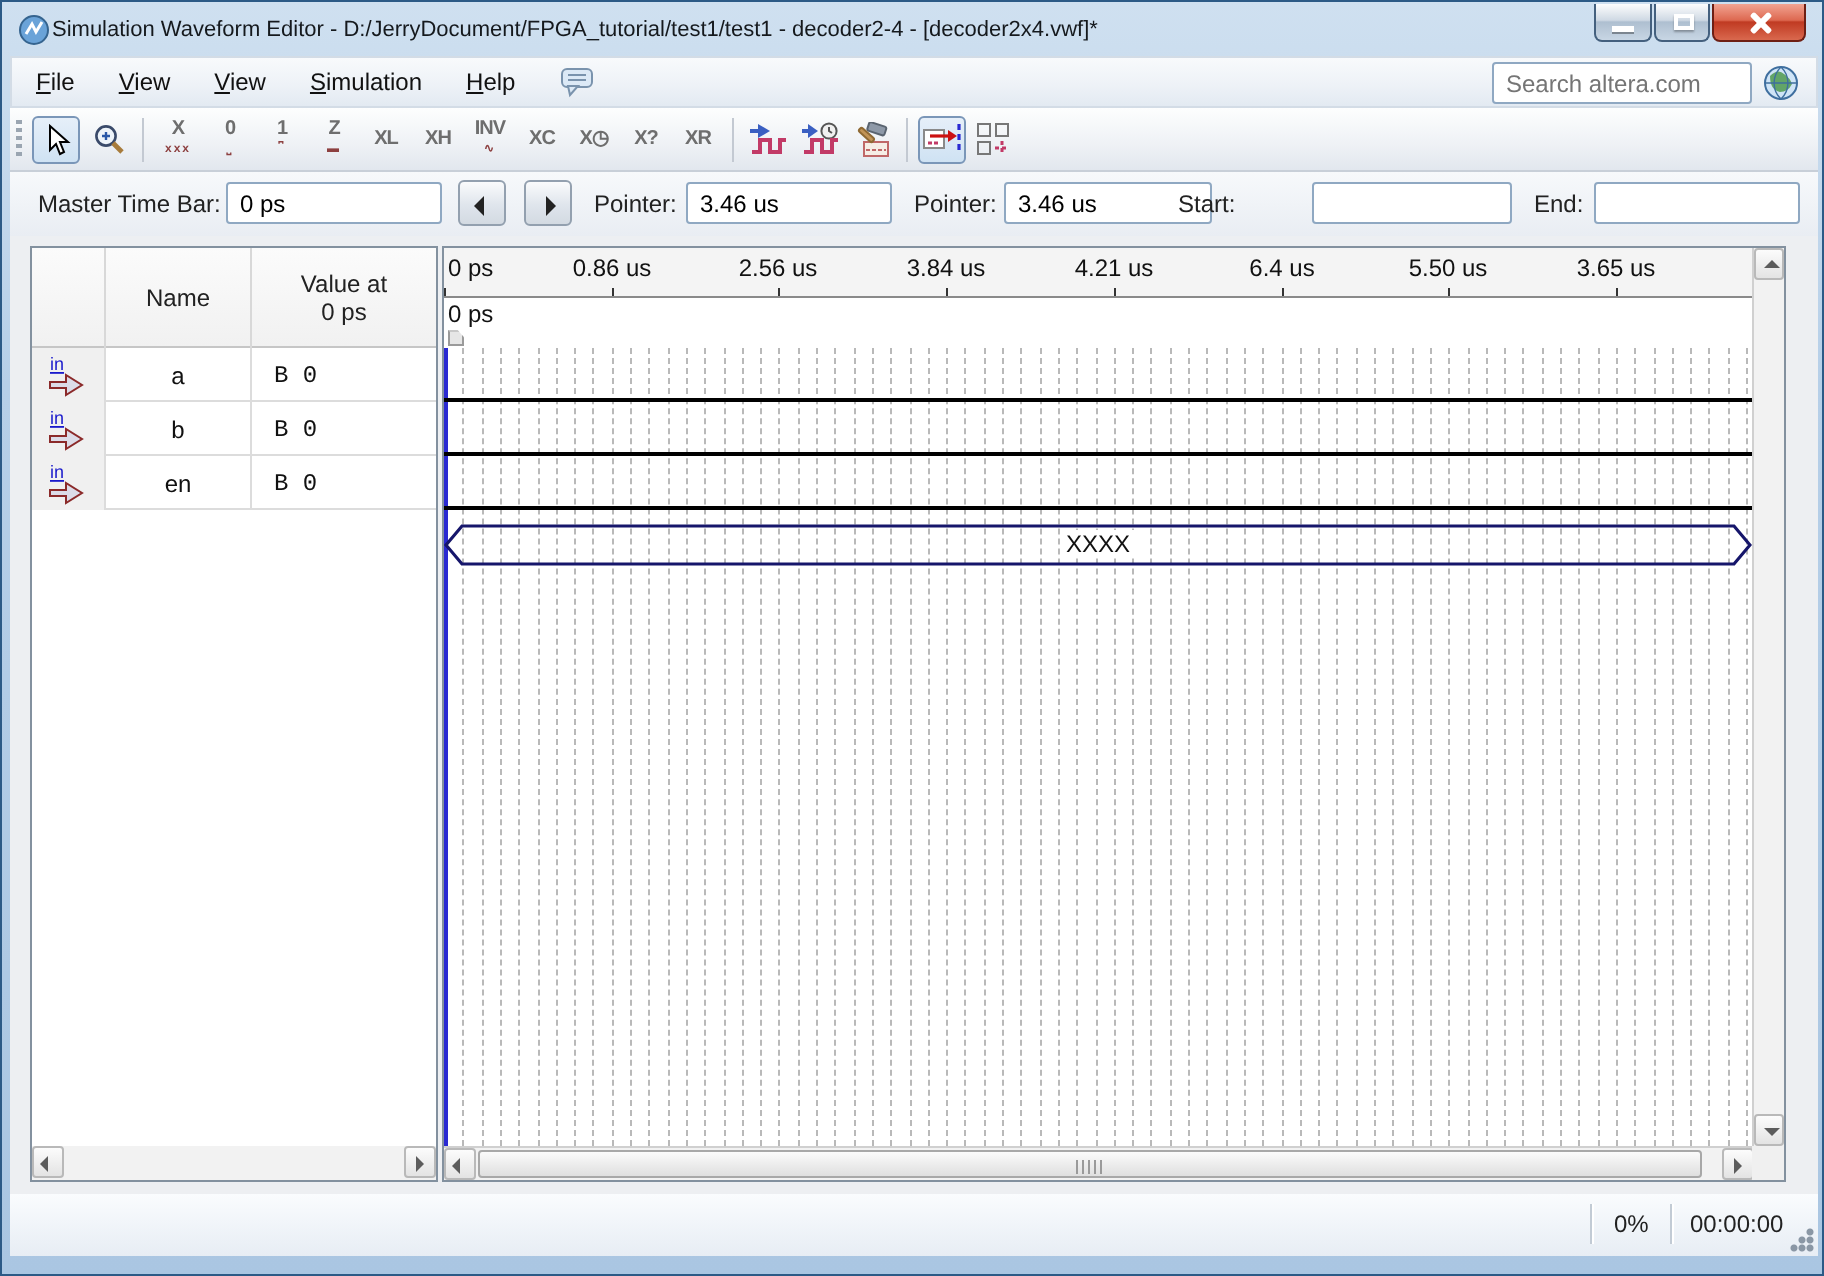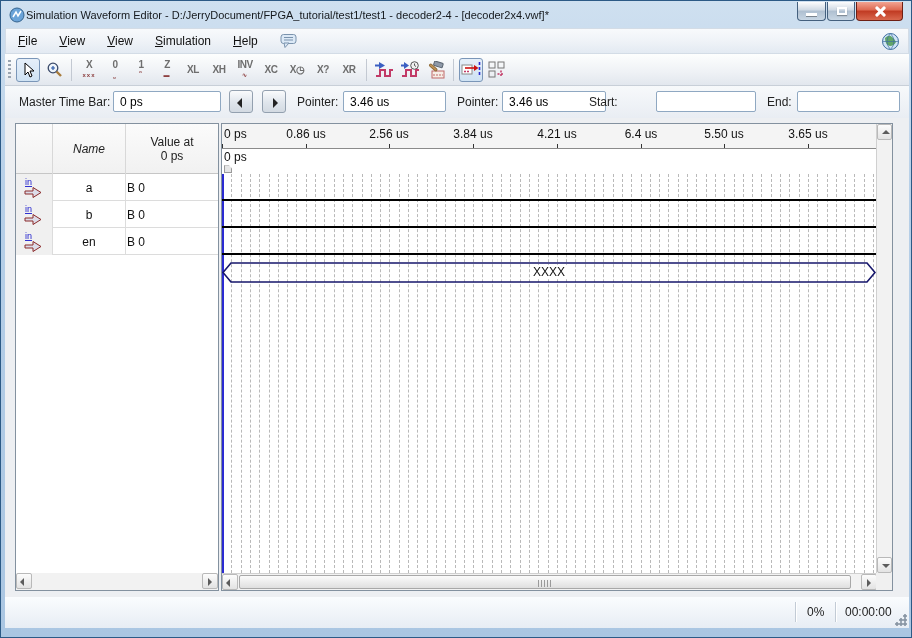--- a/index.html
+++ b/index.html
@@ -83,34 +83,34 @@
 
   
   .sigpanel { position:absolute; left:10px; top:5px; width:204px; height:468px;
     background:#fff; border:1px solid #83919f; }
   .sig-header { position:absolute; left:0; top:0; width:202px; height:50px;
     background:linear-gradient(#fbfbfb,#f1f1f1); border-bottom:1px solid #c6c6c6;
     font-size:12px; color:#222; }
   .hd-icon { position:absolute; left:0; top:0; width:37px; height:50px;
     border-right:1px solid #d8d8d8; }
   .hd-name { position:absolute; left:37px; top:0; width:73px; height:50px;
-    border-right:1px solid #d8d8d8; display:flex; align-items:center; justify-content:center;font-style:italic; }
+    border-right:1px solid #d8d8d8; display:flex; align-items:center; justify-content:center; }
   .hd-value { position:absolute; left:110px; top:0; width:92px; height:50px;
     display:flex; align-items:center; justify-content:center; text-align:center;
     white-space:pre-line; }
   .sig-row { position:absolute; left:0; width:202px; height:27px;
     border-bottom:1px solid #dcdcdc; font-size:12px; color:#111; }
   .cell-icon { position:absolute; left:0; top:0; width:37px; height:27px;
     background:#f0f0f0; border-right:1px solid #dcdcdc;
     display:flex; align-items:center; justify-content:center; }
   .cell-name { position:absolute; left:37px; top:0; width:73px; height:27px;
     border-right:1px solid #dcdcdc; display:flex; align-items:center;
     justify-content:center; }
-  .cell-value { position:absolute; left:104px; top:0; width:92px; height:27px;
-    display:flex; align-items:center; padding-left:7px; }
+  .cell-value { position:absolute; left:114px; top:0; width:92px; height:27px;
+    display:flex; align-items:center; padding-left:7px;font-family:Liberation Mono, monospace; }
   .expand { position:absolute; left:6px; top:6px; font-size:9px; color:#808080; }
   .cell-name .nm { margin-left:0; }
 
   
   .hscroll, .vscroll { background:#f2f2f2; position:absolute; }
   .sb-btn { position:absolute; background:linear-gradient(#fcfcfc,#e3e3e3);
     border:1px solid #b9b9b9; border-radius:2px; }
   .arr { position:absolute; width:0; height:0; border:4px solid transparent; }
   .arr.l { left:3px; top:4px; border-right-color:#5c5c5c; border-left-width:0; }
   .arr.r { left:5px; top:4px; border-left-color:#5c5c5c; border-right-width:0; }
@@ -199,20 +199,23 @@
     <span class="menu-item">File</span>
     <span class="menu-item">View</span>
     <span class="menu-item">View</span>
     <span class="menu-item">Simulation</span>
     <span class="menu-item">Help</span>
     <svg class="feedback" width="18" height="16">
       <rect x="1" y="1.5" width="15" height="9" rx="2.5" fill="#dce9f6" stroke="#7a93ad"></rect>
       <polygon points="4,10 9,10 5,14.5" fill="#dce9f6" stroke="#7a93ad"></polygon>
       <path d="M4 4.5 h9 M4 7 h9" stroke="#7a93ad" stroke-width="1"></path>
     </svg>
+    <span class="searchwrap">
+      <input class="search-input" placeholder="Search altera.com" style="">
+    </span>
     <svg class="globe" width="19" height="19">
       <circle cx="9.5" cy="9.5" r="8" fill="#cfe4f7" stroke="#3f6f9f"></circle>
       <path d="M4 6 q4 -4 7 -1 q3 2 4 5 q-2 4 -6 4 q-5 -1 -5 -8" fill="#4f9a4f" opacity="0.85"></path>
       <path d="M1.5 9.5 h16 M9.5 1.5 a11 11 0 0 0 0 16 M9.5 1.5 a11 11 0 0 1 0 16" stroke="#3f6f9f" stroke-width=".7" fill="none"></path>
     </svg>
   </div>
 
   <div class="toolbar">
     <div class="grip"></div>
 

